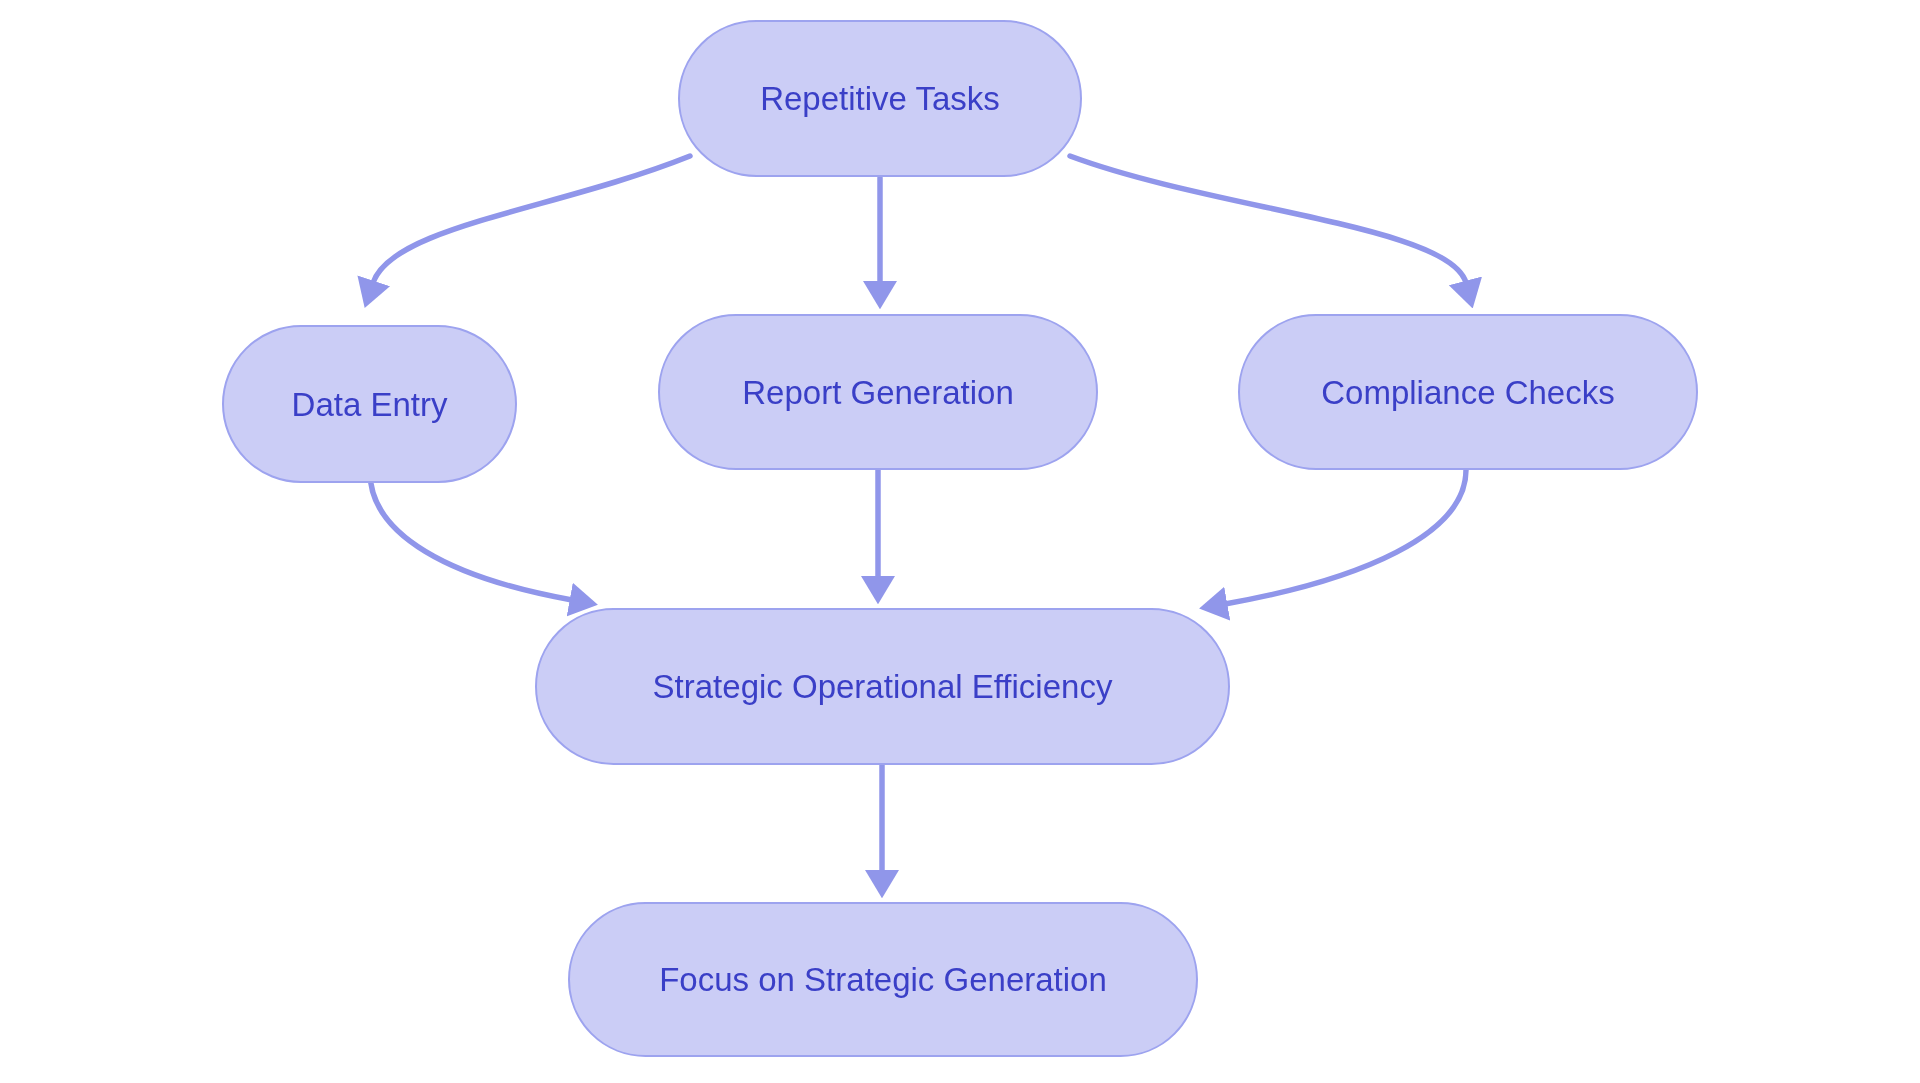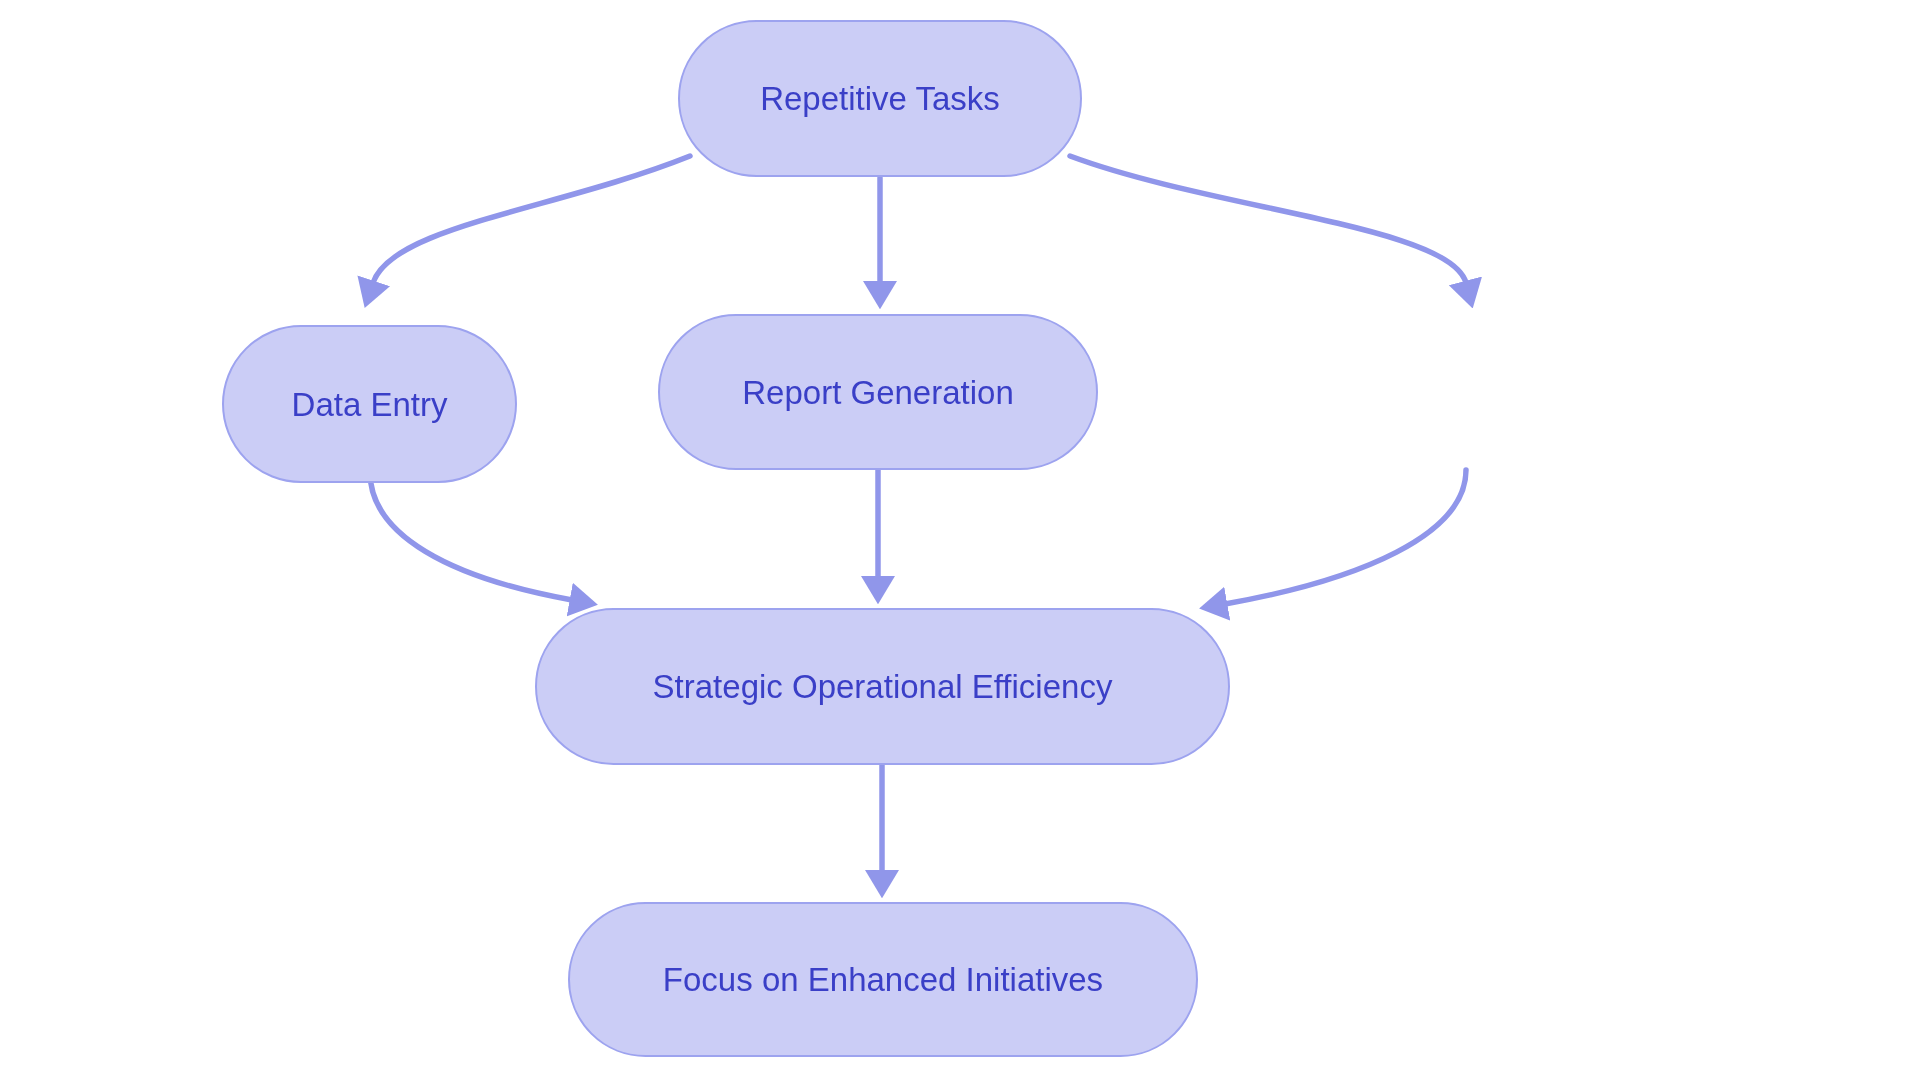--- a/index.html
+++ b/index.html
@@ -77,22 +77,25 @@
   </div>
 
   <div class="node" id="n-data-entry">
     <span>Data Entry</span>
   </div>
 
   <div class="node" id="n-report-generation">
     <span>Report Generation</span>
   </div>
 
+  <div class="node" id="n-compliance-checks">
+    <span>Compliance Checks</span>
+  </div>
 
   <div class="node" id="n-enhanced-efficiency">
     <span>Strategic Operational Efficiency</span>
   </div>
 
   <div class="node" id="n-focus-strategic">
-    <span>Focus on Enhanced Initiatives</span>
+    <span>Focus on Strategic Generation</span>
   </div>
 
 </div>
 
 </body></html>

